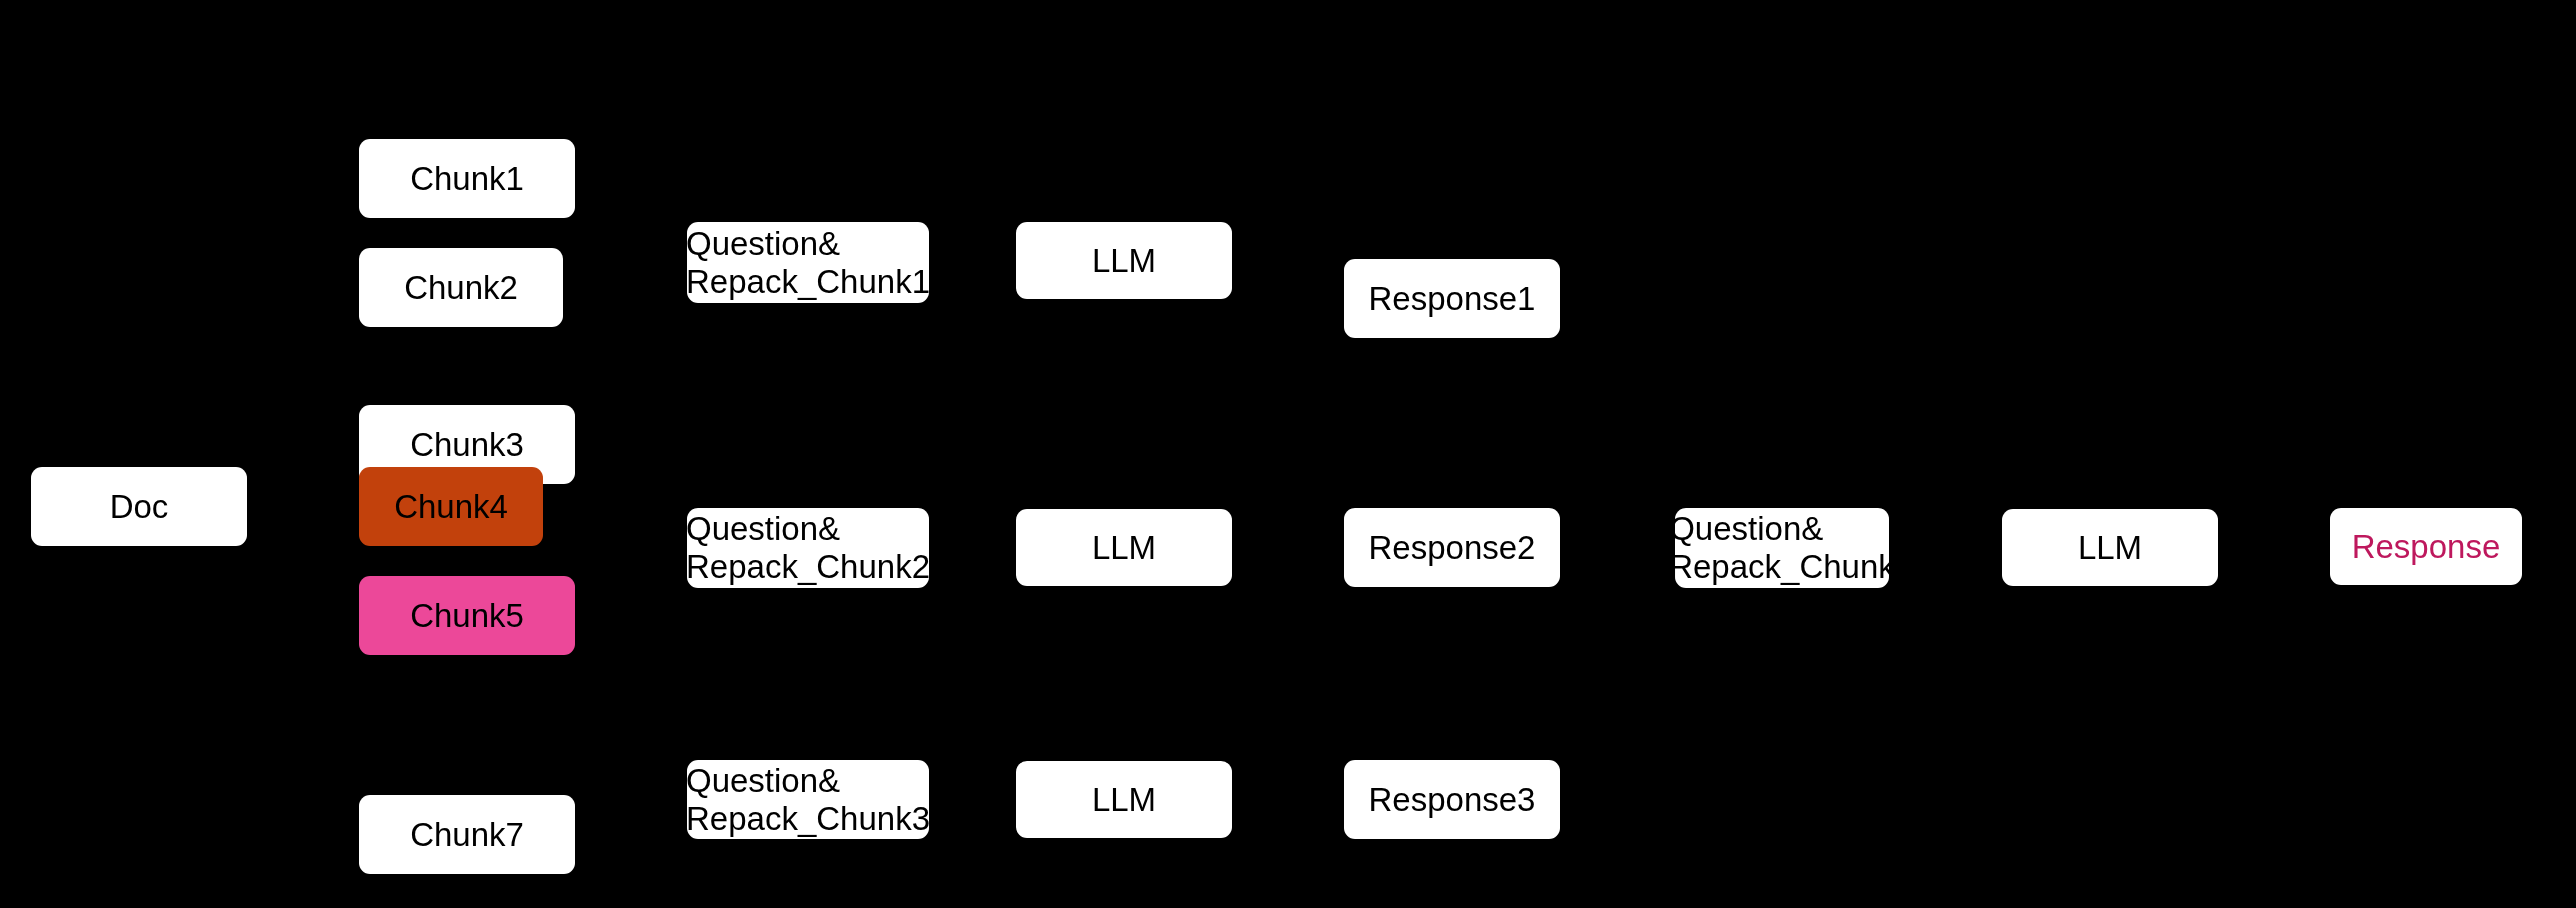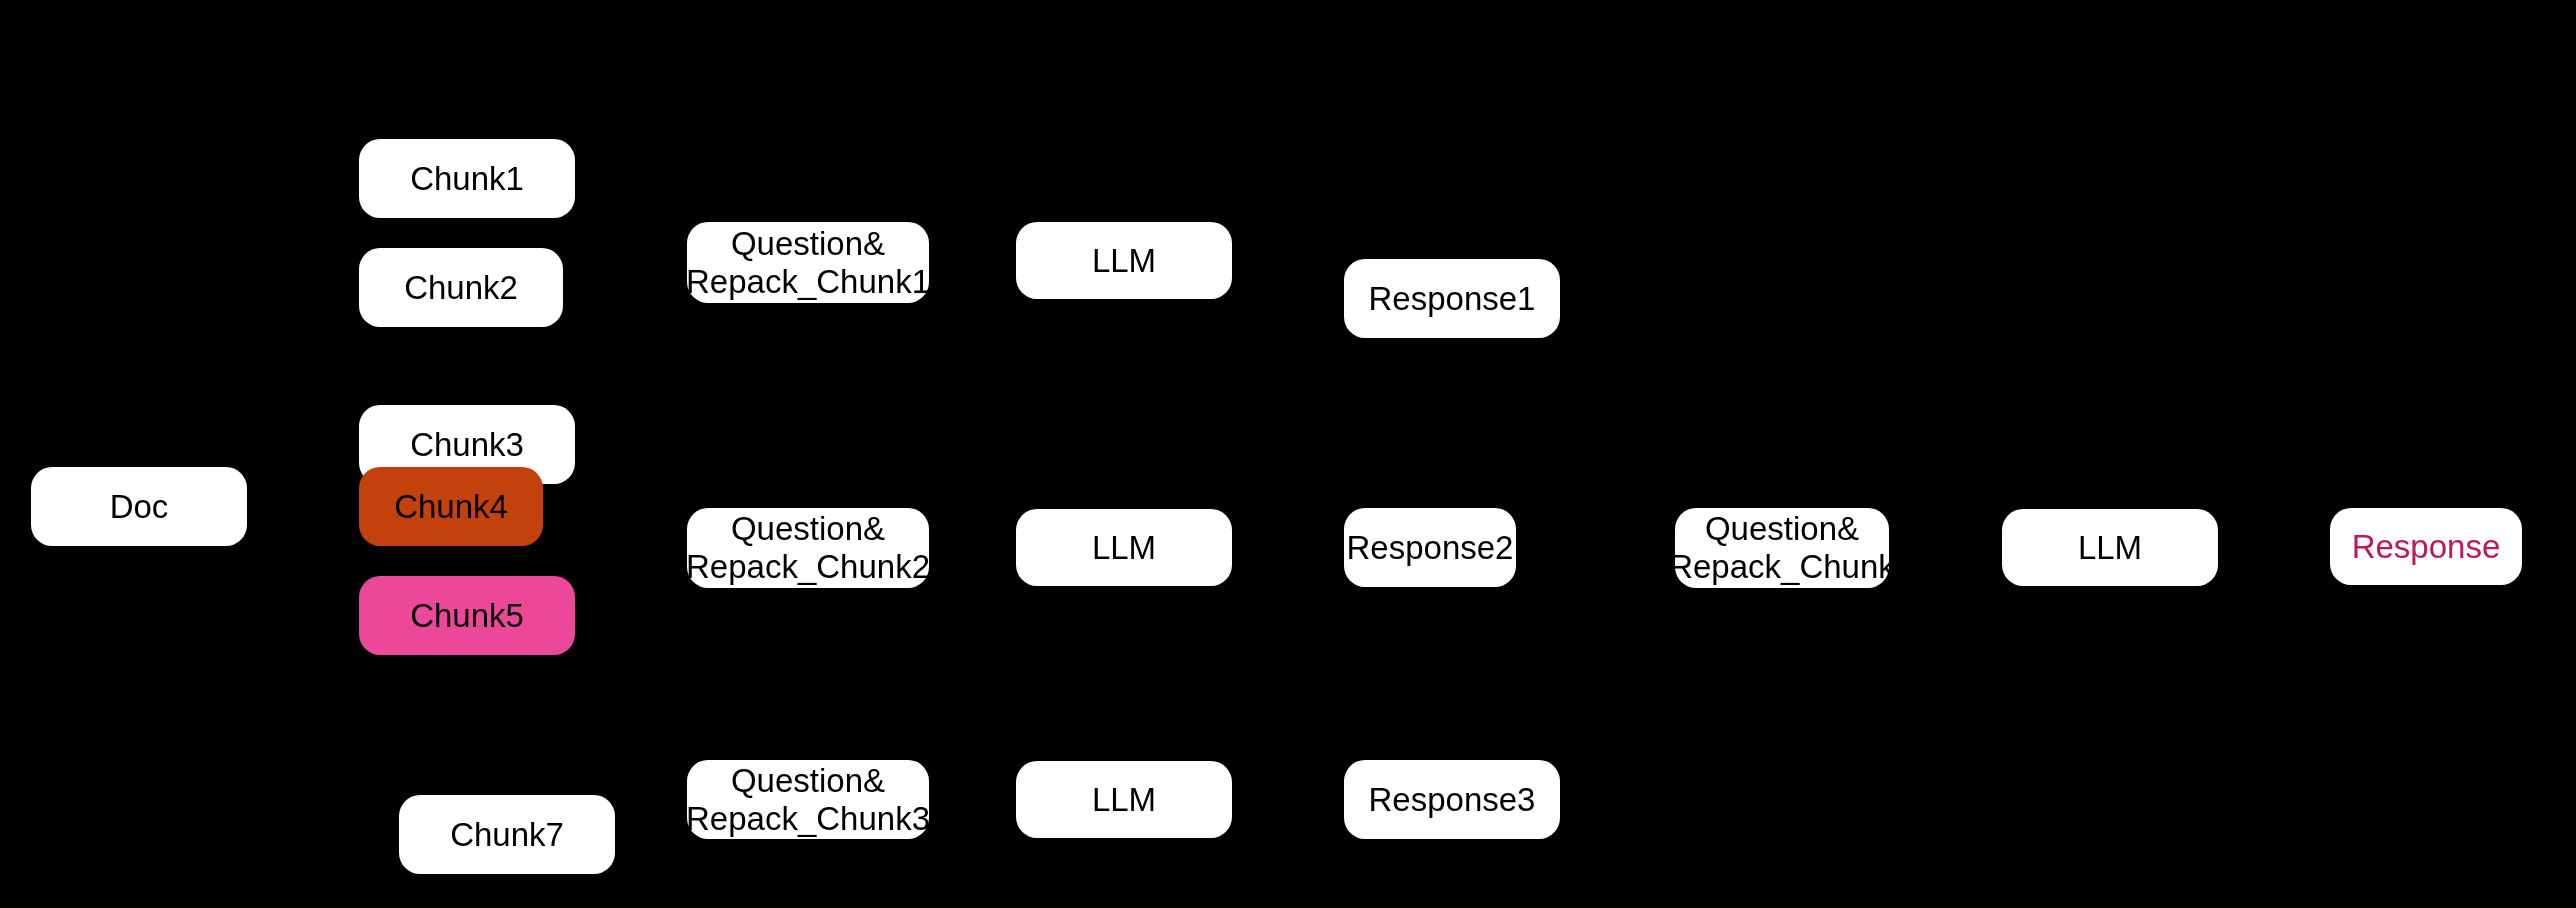--- a/index.html
+++ b/index.html
@@ -12,50 +12,50 @@
     width: 2576px;
     height: 909px;
     background: #000000;
     overflow: hidden;
     font-family: "Liberation Sans", "DejaVu Sans", sans-serif;
   }
   .node {
     position: absolute;
     background: #ffffff;
     color: #000000;
-    border-radius: 21px;
+    border-radius: 11px;
     display: flex;
     align-items: center;
     justify-content: center;
-    text-align: center;
+    text-align: left;
     font-size: 33px;
     line-height: 38px;
     white-space: pre-line;
     overflow: visible;
   }
 </style>
 </head>
 <body>
 
 <div id="canvas" style="background: rgb(0, 0, 0);">
     <div class="node" style="left: 31px; top: 467px; width: 216px; height: 79px; background: rgb(255, 255, 255); color: rgb(0, 0, 0);">Doc</div>
     <div class="node" style="left: 359px; top: 139px; width: 216px; height: 79px; background: rgb(255, 255, 255); color: rgb(0, 0, 0);">Chunk1</div>
     <div class="node" style="left: 359px; top: 248px; width: 204px; height: 79px; background: rgb(255, 255, 255); color: rgb(0, 0, 0);">Chunk2</div>
     <div class="node" style="left: 359px; top: 357px; width: 216px; height: 79px; background: rgb(255, 255, 255); color: rgb(0, 0, 0); margin-top: 48px;">Chunk3</div>
     <div class="node" style="left: 359px; top: 467px; width: 184px; height: 79px; background: #c2410c; color: rgb(0, 0, 0);">Chunk4</div>
     <div class="node" style="left: 359px; top: 576px; width: 216px; height: 79px; background: #ec4899; color: rgb(0, 0, 0);">Chunk5</div>
-    <div class="node" style="left: 359px; top: 795px; width: 216px; height: 79px; background: rgb(255, 255, 255); color: rgb(0, 0, 0); margin-left: 40px;">Chunk7</div>
+    <div class="node" style="left: 359px; top: 795px; width: 216px; height: 79px; background: rgb(255, 255, 255); color: rgb(0, 0, 0);">Chunk7</div>
     <div class="node" style="left: 687px; top: 222px; width: 242px; height: 81px; background: rgb(255, 255, 255); color: rgb(0, 0, 0);">Question&amp;
 Repack_Chunk1</div>
     <div class="node" style="left: 1016px; top: 222px; width: 216px; height: 77px; background: rgb(255, 255, 255); color: rgb(0, 0, 0);">LLM</div>
     <div class="node" style="left: 1344px; top: 221px; width: 216px; height: 79px; background: rgb(255, 255, 255); color: rgb(0, 0, 0); margin-top: 38px;">Response1</div>
     <div class="node" style="left: 687px; top: 508px; width: 242px; height: 80px; background: rgb(255, 255, 255); color: rgb(0, 0, 0);">Question&amp;
 Repack_Chunk2</div>
     <div class="node" style="left: 1016px; top: 509px; width: 216px; height: 77px; background: rgb(255, 255, 255); color: rgb(0, 0, 0);">LLM</div>
-    <div class="node" style="left: 1344px; top: 508px; width: 172px; height: 79px; background: rgb(255, 255, 255); color: rgb(0, 0, 0);">Response2</div>
+    <div class="node" style="left: 1344px; top: 508px; width: 216px; height: 79px; background: rgb(255, 255, 255); color: rgb(0, 0, 0);">Response2</div>
     <div class="node" style="left: 687px; top: 760px; width: 242px; height: 79px; background: rgb(255, 255, 255); color: rgb(0, 0, 0);">Question&amp;
 Repack_Chunk3</div>
     <div class="node" style="left: 1016px; top: 761px; width: 216px; height: 77px; background: rgb(255, 255, 255); color: rgb(0, 0, 0);">LLM</div>
     <div class="node" style="left: 1344px; top: 760px; width: 216px; height: 79px; background: rgb(255, 255, 255); color: rgb(0, 0, 0);">Response3</div>
     <div class="node" style="left: 1675px; top: 508px; width: 214px; height: 80px; background: rgb(255, 255, 255); color: rgb(0, 0, 0);">Question&amp;
 Repack_Chunk</div>
     <div class="node" style="left: 2002px; top: 509px; width: 216px; height: 77px; background: rgb(255, 255, 255); color: rgb(0, 0, 0);">LLM</div>
     <div class="node" style="left: 2330px; top: 508px; width: 192px; height: 77px; background: rgb(255, 255, 255); color: #be185d;">Response</div>
   </div>
 

